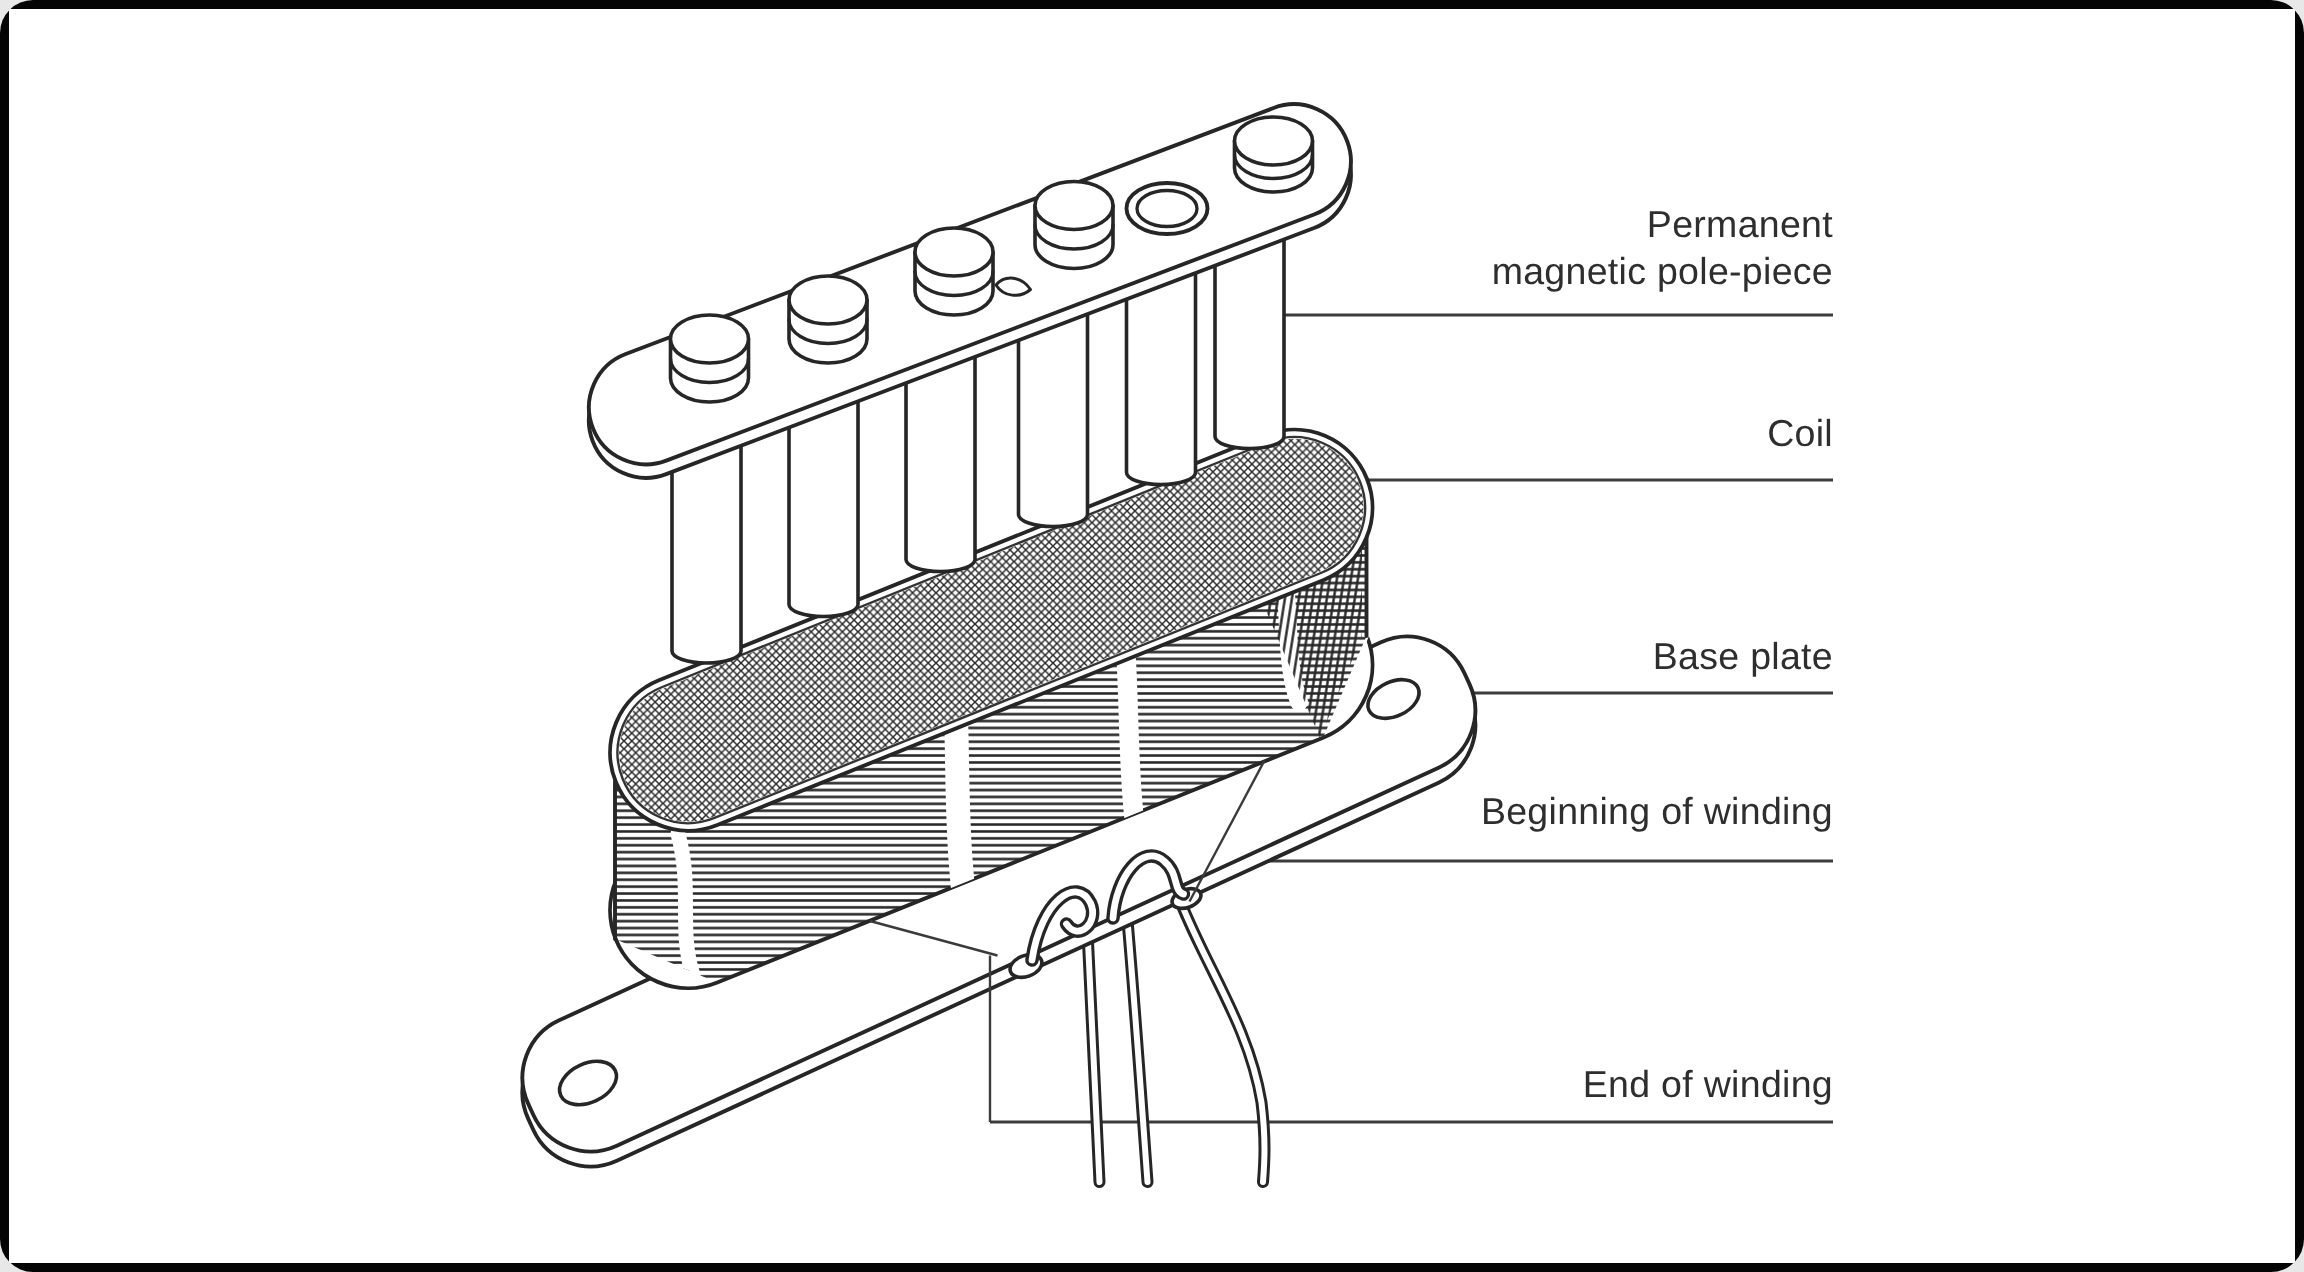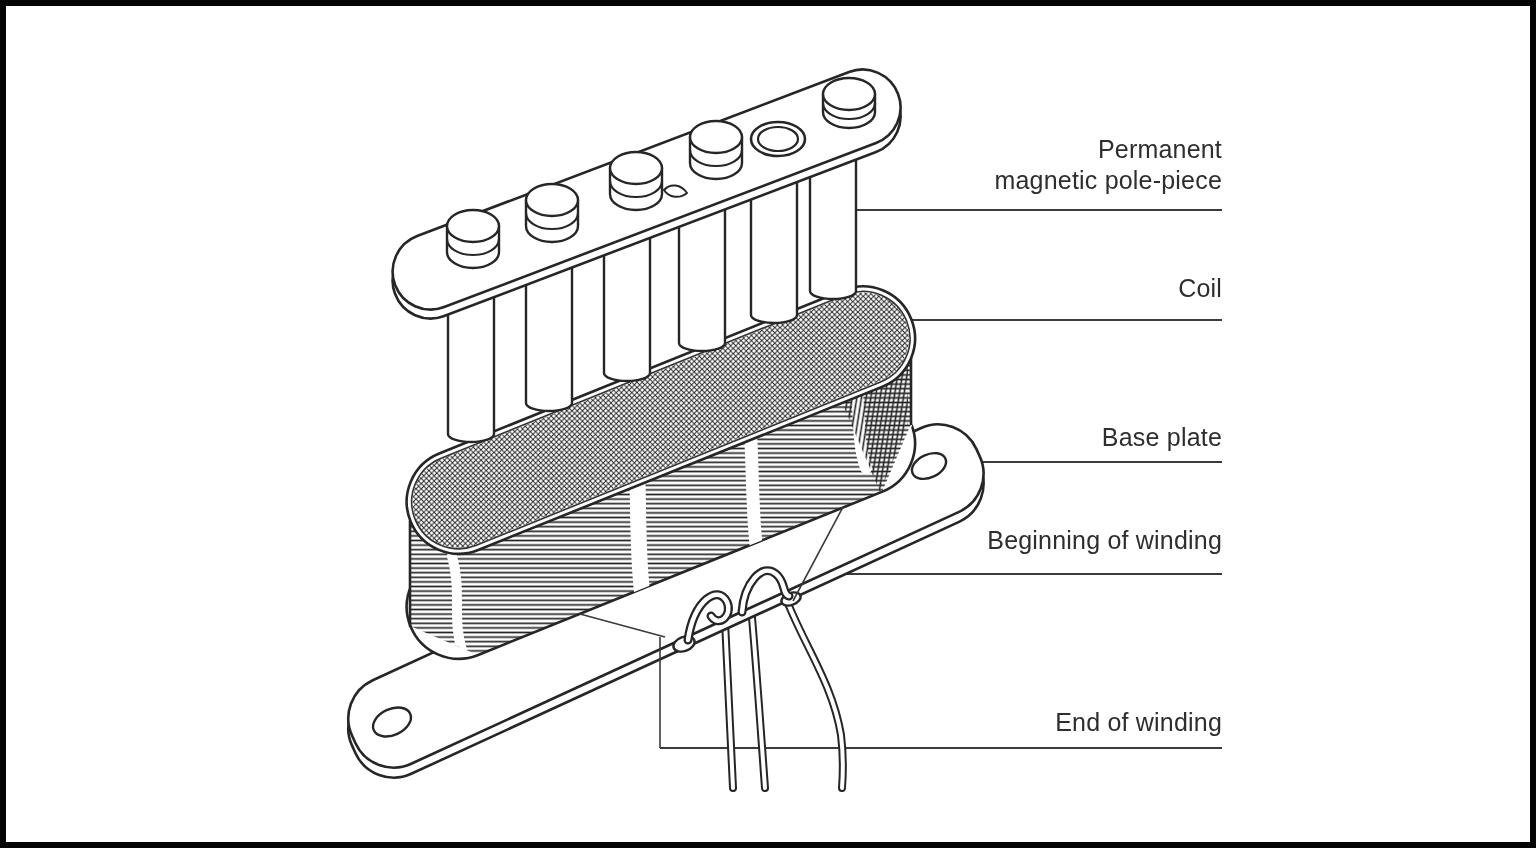--- a/index.html
+++ b/index.html
@@ -2,20 +2,21 @@
 <html><head>
 <meta charset="utf-8">
 <style>
   html,body{margin:0;padding:0;background:#e8e8e8;}
   .stage{
     position:relative;
     width:1536px;height:848px;
     background:#ffffff;
     overflow:hidden;
     font-family:"Liberation Sans", sans-serif;
+    border-radius:22px;
   }
   .frame{
     position:absolute;inset:0;
     border:6px solid #040404;
     box-sizing:border-box;
     pointer-events:none;
   }
   svg{position:absolute;inset:0;display:block;}
   .ink{stroke:#262626;fill:none;stroke-width:2.6;stroke-linecap:round;stroke-linejoin:round;}
   .inkfill{stroke:#262626;fill:#ffffff;stroke-width:2.6;stroke-linejoin:round;}

